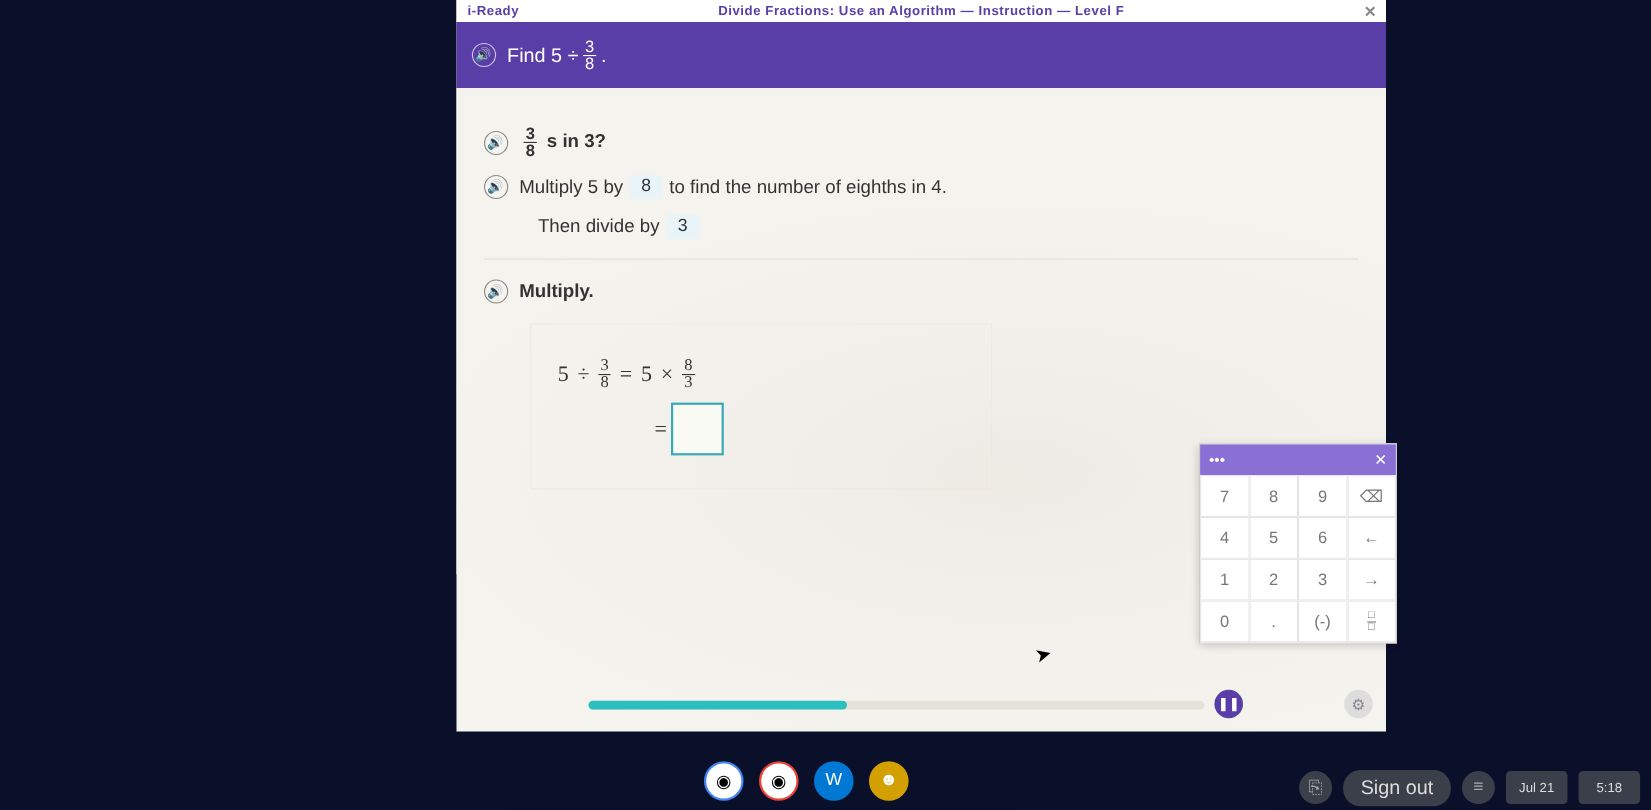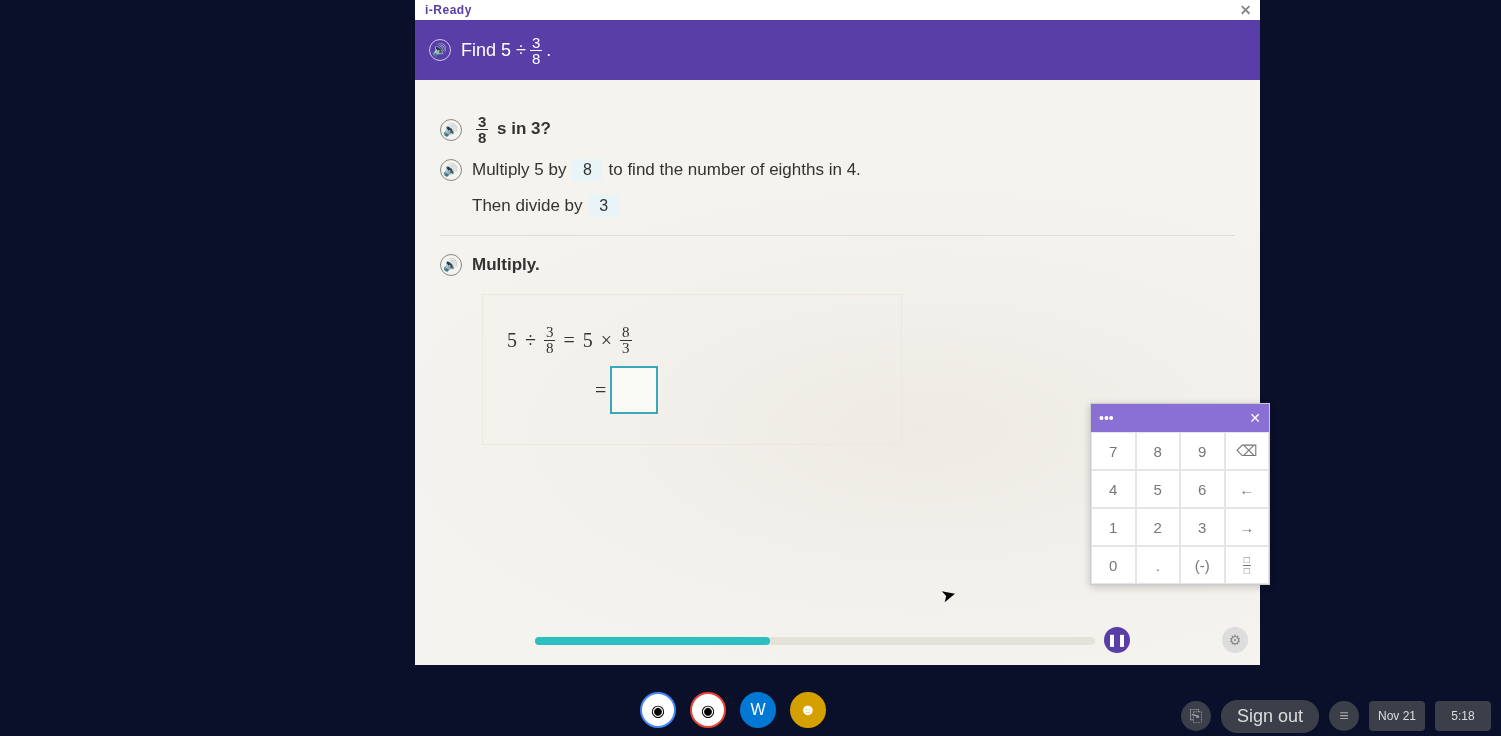--- a/index.html
+++ b/index.html
@@ -12,21 +12,21 @@
 .purple-bar { background:#5a3ea8; color:#fff; height:60px; display:flex; align-items:center; padding:0 14px; font-size:18px; }
 .speaker-icon { display:inline-flex; width:22px; height:22px; border:1px solid rgba(255,255,255,.7); border-radius:50%; align-items:center; justify-content:center; margin-right:10px; font-size:12px; }
 .speaker-icon.dark { border-color:#888; color:#555; }
 .frac { display:inline-flex; flex-direction:column; align-items:center; line-height:1; margin:0 4px; vertical-align:middle; }
 .frac .n, .frac .d { font-size:15px; padding:0 2px; }
 .frac .bar { width:100%; height:1px; background:currentColor; }
 .content { padding:20px 25px; background: radial-gradient(ellipse 120% 80% at 60% 60%, rgba(200,190,180,.15) 0%, rgba(200,190,180,.05) 30%, transparent 60%), #f5f3ee; position:relative; height:585px; }
 .line { display:flex; align-items:center; margin:14px 0; color:#333; font-size:17px; }
 .line b { font-weight:bold; }
 .input-chip { display:inline-block; min-width:30px; padding:2px 10px; margin:0 6px; background:#e8f4f8; color:#333; text-align:center; font-size:16px; }
-.indent { margin-left:32px; }
+.indent { margin-left:49px; }
 .hr { border:none; border-top:1px solid #ddd; margin:18px 0; }
 .math-box { margin:18px 0 0 42px; padding:20px; background:transparent; border:1px solid #eee8dc; width:420px; }
 .eq { display:flex; align-items:center; font-family: 'Times New Roman', serif; font-size:20px; color:#333; margin:10px 0;}
 .eq .num { margin:0 4px; }
 .answer-input { width:48px; height:48px; border:2px solid #3aa8b8; background:#fafaf5; }
 .progress-track { position:absolute; bottom:20px; left:120px; width:560px; height:8px; background:#e5e2da; border-radius:4px; }
 .progress-fill { height:100%; width:42%; background:#2bbfbf; border-radius:4px; }
 .pause-btn { position:absolute; bottom:12px; right:130px; width:26px; height:26px; border-radius:50%; background:#5a3ea8; color:#fff; display:flex; align-items:center; justify-content:center; font-size:12px; }
 .gear-btn { position:absolute; bottom:12px; right:12px; width:26px; height:26px; border-radius:50%; background:#ddd; color:#888; display:flex; align-items:center; justify-content:center; font-size:14px; }
 
@@ -52,20 +52,21 @@
 .frac-sm span { padding:0 1px;}
 .frac-sm .b { width:100%; height:1px; background:currentColor;}
 </style>
 </head>
 <body>
 
 <div class="app-window">
 
   <div class="top-bar">
     <span class="brand">i-Ready</span>
+    <span class="title-txt">Divide Fractions: Use an Algorithm — Instruction — Level F</span>
     <span class="close-x">✕</span>
   </div>
 
   <div class="purple-bar">
     <span class="speaker-icon">🔊</span>
     <span>Find 5 ÷</span>
     <span class="frac">
       <span class="n">3</span>
       <span class="bar"></span>
       <span class="d">8</span>
@@ -175,15 +176,15 @@
   <div class="dock-ico d1">◉</div>
   <div class="dock-ico d2">◉</div>
   <div class="dock-ico d3">W</div>
   <div class="dock-ico d4">☻</div>
 </div>
 
 <div class="taskbar">
   <div class="task-ico">⎘</div>
   <div class="task-pill">Sign out</div>
   <div class="task-ico">≡</div>
-  <div class="task-sq">Nov 21</div>
+  <div class="task-sq">Jul 21</div>
   <div class="task-sq">5:18</div>
 </div>
 
 </body></html>

